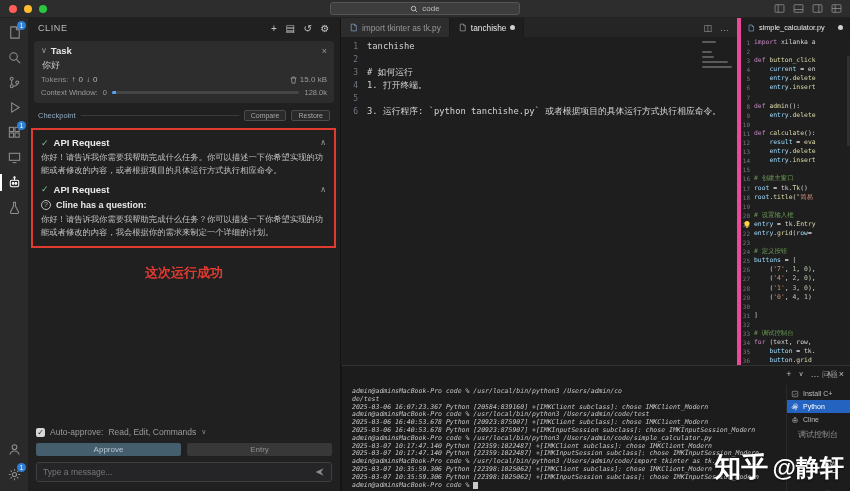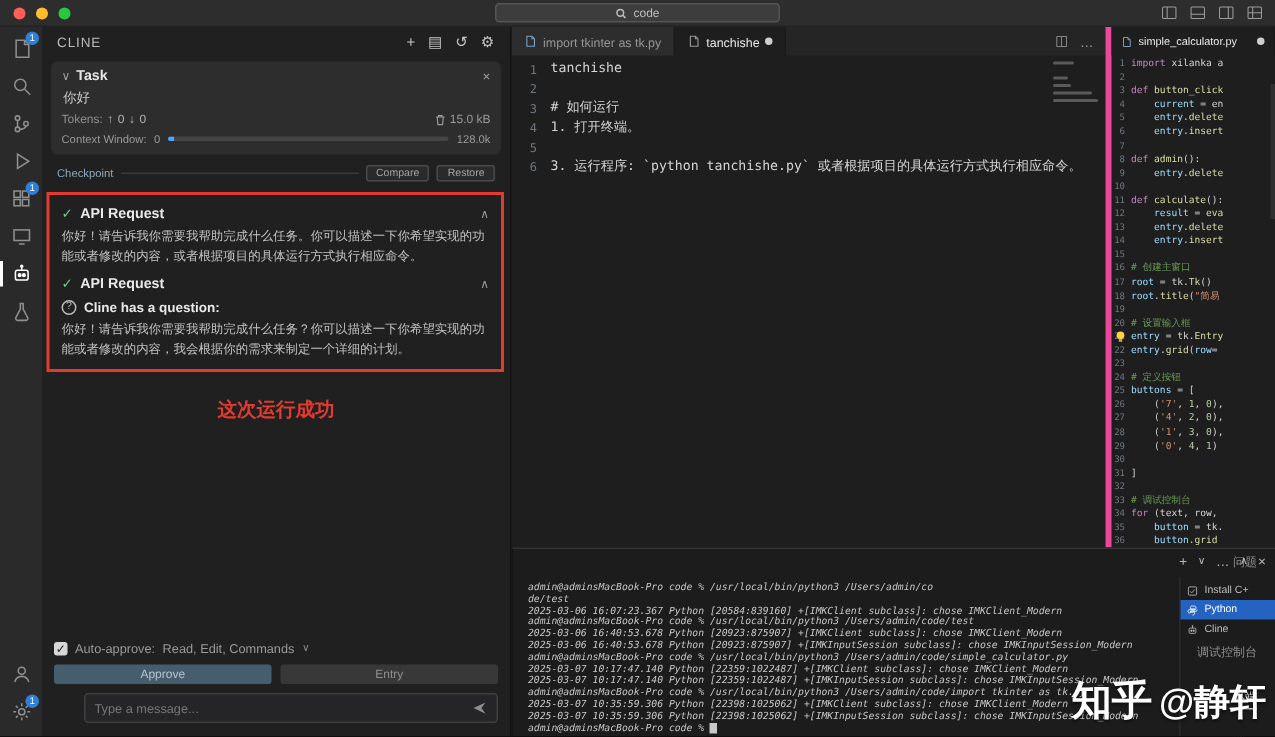--- a/index.html
+++ b/index.html
@@ -62,21 +62,21 @@
   .sp-spacer { flex:1; }
   .sp-bottom { flex:none; padding:0 8px 4px; }
   .auto-approve { display:flex; align-items:center; gap:5px; font-size:8.5px; color:#9a9a9a; margin-bottom:6px; }
   .checkbox { width:9px; height:9px; background:#d7d7d7; border-radius:2px; color:#222; font-size:8px; line-height:9px; text-align:center; flex:none; }
   .aa-chev { color:#8a8a8a; font-size:7px; }
   .btn-row { display:flex; gap:6px; margin-bottom:6px; }
   .btn { flex:1; height:13px; border-radius:2px; font-size:8px; display:flex; align-items:center; justify-content:center; }
   .btn.primary { background:#455e6e; color:#b6c6d1; }
   .btn.secondary { background:#383838; color:#8f8f8f; }
   .chat-input { height:20px; background:#252527; border:1px solid #404040; border-radius:3px; display:flex;
-    align-items:center; padding:0 6px; margin-bottom:5px; gap:5px;margin-left:20px; }
+    align-items:center; padding:0 6px; margin-bottom:5px; gap:5px; }
   .chat-input input { flex:1; background:transparent; border:none; outline:none; color:#bdbdbd; font-size:8.5px;
     font-family:"Liberation Sans","DejaVu Sans",sans-serif; }
   .chat-input input::placeholder { color:#777; }
   .model-row { display:flex; align-items:center; font-size:7.5px; color:#8a8a8a; gap:4px; }
   .pill-plan { margin-left:auto; background:#2b6fd0; color:#fff; border-radius:2px; padding:1px 8px; font-size:7.5px; }
   .pill-act { color:#9a9a9a; padding:1px 5px; }
 
   
   .editor-center { position:absolute; left:341px; top:18px; width:396px; height:347px; background:#1e1e1e; z-index:2; }
   .editor-right  { position:absolute; left:737px; top:18px; width:113px; height:347px; background:#1e1e1e;

